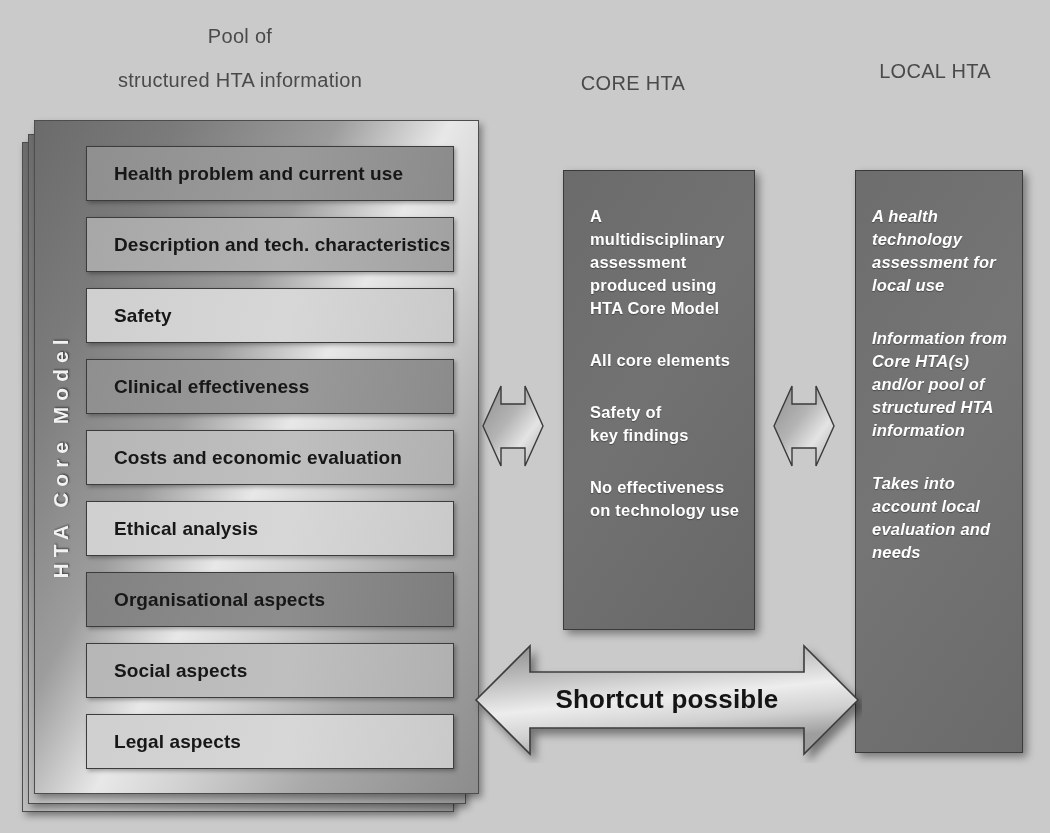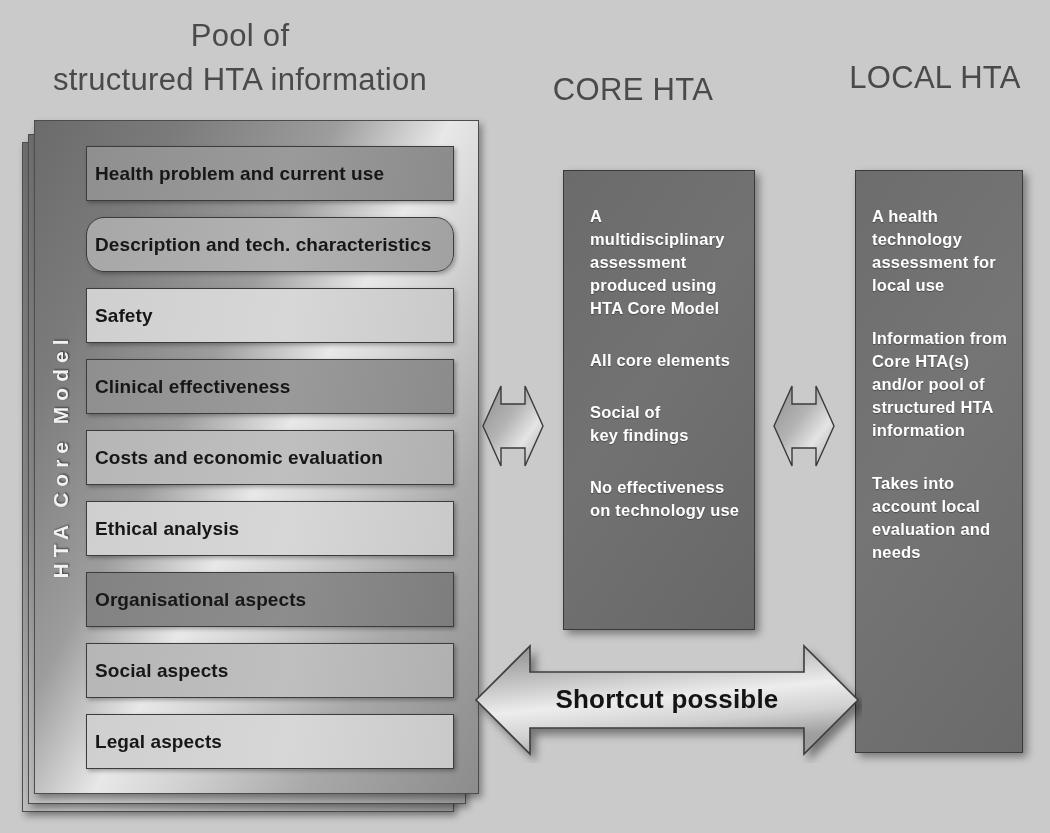--- a/index.html
+++ b/index.html
@@ -15,21 +15,21 @@
     width: 1050px;
     height: 833px;
     background: #cacaca;
     overflow: hidden;
   }
 
   
   .heading {
     position: absolute;
     color: #4a4a4a;
-    font-size: 31px;
+    font-size: 20px;
     font-weight: 400;
     letter-spacing: 0.3px;
     white-space: nowrap;
     text-align: center;
   }
   #pool-heading {
     left: 0px;
     top: 14px;
     width: 480px;
     line-height: 44px;
@@ -108,29 +108,29 @@
   .pool-row {
     position: relative;
     height: 53px;
     margin-bottom: 16px;
     border: 1px solid #3c3c3c;
     display: flex;
     align-items: center;
     box-shadow: 2px 2px 4px rgba(0,0,0,0.30);
   }
   .pool-row .row-label {
-    padding-left: 8px;
+    padding-left: 27px;
     font-size: 19px;
     font-weight: bold;
     color: #171717;
     letter-spacing: 0.1px;
     white-space: nowrap;
   }
   .tone-a { background: linear-gradient(100deg, #8f8f8f 0%, #9a9a9a 55%, #8b8b8b 100%); }
-  .tone-b { background: linear-gradient(100deg, #a7a7a7 0%, #b2b2b2 55%, #a1a1a1 100%); border-radius: 18px; }
+  .tone-b { background: linear-gradient(100deg, #a7a7a7 0%, #b2b2b2 55%, #a1a1a1 100%); }
   .tone-c { background: linear-gradient(100deg, #cfcfcf 0%, #d7d7d7 55%, #c9c9c9 100%); }
   .tone-d { background: linear-gradient(100deg, #828282 0%, #8d8d8d 55%, #7d7d7d 100%); }
   .tone-e { background: linear-gradient(100deg, #b6b6b6 0%, #bfbfbf 55%, #b0b0b0 100%); }
 
   
   #core-panel {
     position: absolute;
     left: 563px;
     top: 170px;
     width: 192px;
@@ -158,21 +158,21 @@
     color: #ffffff;
     font-size: 16.5px;
     font-weight: bold;
     line-height: 23px;
     padding: 0 14px 0 16px;
     white-space: pre-line;
     letter-spacing: 0.2px;
     text-shadow: 0 1px 1px rgba(0,0,0,0.35);
   }
   #core-panel .panel-block { margin-bottom: 29px; }
-  #local-panel .panel-block { margin-bottom: 30px; }
+  #local-panel .panel-block { margin-bottom: 30px; font-style: italic; }
 
   
   .connector-arrow {
     position: absolute;
     width: 64px;
     height: 96px;
   }
   #connector-pool-core  { left: 481px; top: 378px; }
   #connector-core-local { left: 772px; top: 378px; }
 
@@ -276,21 +276,21 @@
       <polygon points="2,48 20,8 20,26 44,26 44,8 62,48 44,88 44,70 20,70 20,88" fill="url(#cgrad2)" stroke="#3a3a3a" stroke-width="1.4"></polygon>
     </svg>
   </div>
 
   <div id="core-panel">
     <div class="panel-block">A multidisciplinary
 assessment
 produced using
 HTA Core Model</div>
     <div class="panel-block">All core elements</div>
-    <div class="panel-block">Social of
+    <div class="panel-block">Safety of
 key findings</div>
     <div class="panel-block">No effectiveness
 on technology use</div>
   </div>
 
   <div id="local-panel">
     <div class="panel-block">A health
 technology
 assessment for
 local use</div>

